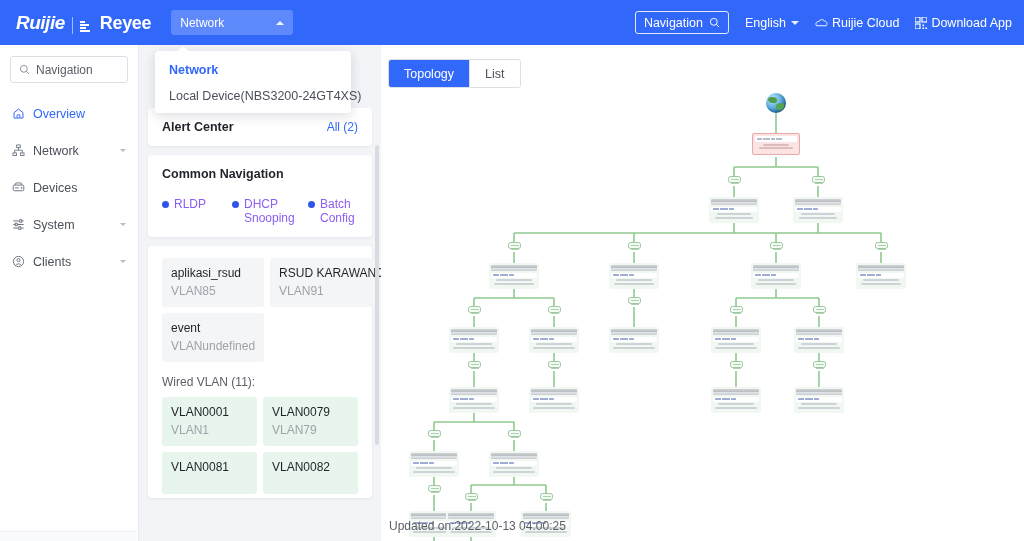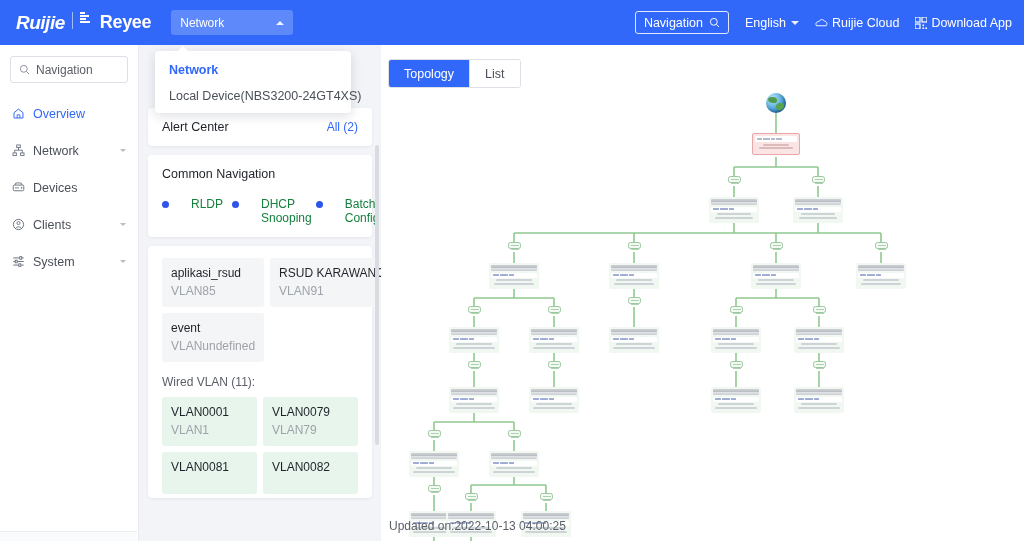--- a/index.html
+++ b/index.html
@@ -19,21 +19,21 @@
     height: 45px;
     background: #3168fa;
     display: flex;
     align-items: center;
     padding: 0 12px 0 16px;
     position: relative;
     z-index: 50;
   }
   .brand {
     display: flex;
-    align-items: flex-start;
+    align-items: flex-end;
     gap: 7px;
     color: #fff;
   }
   .brand-ruijie {
     font-size: 19px;
     font-weight: bold;
     font-style: italic;
     letter-spacing: -0.5px;
   }
   .brand-sep {
@@ -170,21 +170,21 @@
   }
   .card {
     background: #fff;
     border-radius: 4px;
     box-shadow: 0 1px 3px rgba(16,24,40,.06);
     margin-bottom: 9px;
     padding: 12px 14px;
   }
   .card-title {
     font-size: 12.5px;
-    font-weight: normal;
+    font-weight: bold;
     color: #1f2329;
   }
   .card-head {
     display: flex; align-items: center; justify-content: space-between;
   }
   .link-blue { color: #3168fa; font-size: 12px; cursor: pointer; }
   .muted { color: #a8abb2; font-size: 12px; }
 
   
   .dd-menu {
@@ -218,23 +218,23 @@
 
   .cf-row {
     display: flex;
     margin-top: 16px;
     gap: 4px;
   }
   .cf-item {
     flex: 1 1 0;
     display: flex;
     align-items: flex-start;
-    gap: 22px;
+    gap: 5px;
     font-size: 12px;
-    color: #15803d;
+    color: #8b5cf6;
     cursor: pointer;
     line-height: 14px;
   }
   .cf-dot {
     width: 7px; height: 7px; border-radius: 50%;
     background: #2f54eb;
     margin-top: 3.5px;
     flex: 0 0 7px;
   }
 
@@ -489,38 +489,38 @@
         <rect x="1.5" y="5" width="13" height="7" rx="1.5" fill="none" stroke="#6b7280" stroke-width="1.2"></rect>
         <path d="M3.6 5 L4.8 2.4 L11.2 2.4 L12.4 5" fill="none" stroke="#6b7280" stroke-width="1.1"></path>
         <circle cx="11.8" cy="8.5" r="1" fill="#6b7280"></circle>
         <line x1="3.5" y1="8.5" x2="8.5" y2="8.5" stroke="#6b7280" stroke-width="1.1"></line>
       </svg>
       <span class="lbl">Devices</span>
     </div>
 
     <div class="nav-item">
       <svg width="13" height="13" viewBox="0 0 16 16">
-        <circle cx="8" cy="8" r="6.3" fill="none" stroke="#6b7280" stroke-width="1.2"></circle>
-        <circle cx="8" cy="6.3" r="1.9" fill="none" stroke="#6b7280" stroke-width="1.1"></circle>
-        <path d="M4.5 12.6 C5.2 10.4 10.8 10.4 11.5 12.6" fill="none" stroke="#6b7280" stroke-width="1.1"></path>
-      </svg>
-      <span class="lbl">Clients</span>
-      <span class="nav-chev"></span>
-    </div>
-
-    <div class="nav-item">
-      <svg width="13" height="13" viewBox="0 0 16 16">
         <line x1="1.6" y1="3.6" x2="14.4" y2="3.6" stroke="#6b7280" stroke-width="1.2"></line>
         <line x1="1.6" y1="8" x2="14.4" y2="8" stroke="#6b7280" stroke-width="1.2"></line>
         <line x1="1.6" y1="12.4" x2="14.4" y2="12.4" stroke="#6b7280" stroke-width="1.2"></line>
         <rect x="9.6" y="2" width="2.4" height="3.2" fill="#fff" stroke="#6b7280" stroke-width="1.1"></rect>
         <rect x="4" y="6.4" width="2.4" height="3.2" fill="#fff" stroke="#6b7280" stroke-width="1.1"></rect>
         <rect x="8.4" y="10.8" width="2.4" height="3.2" fill="#fff" stroke="#6b7280" stroke-width="1.1"></rect>
       </svg>
       <span class="lbl">System</span>
+      <span class="nav-chev"></span>
+    </div>
+
+    <div class="nav-item">
+      <svg width="13" height="13" viewBox="0 0 16 16">
+        <circle cx="8" cy="8" r="6.3" fill="none" stroke="#6b7280" stroke-width="1.2"></circle>
+        <circle cx="8" cy="6.3" r="1.9" fill="none" stroke="#6b7280" stroke-width="1.1"></circle>
+        <path d="M4.5 12.6 C5.2 10.4 10.8 10.4 11.5 12.6" fill="none" stroke="#6b7280" stroke-width="1.1"></path>
+      </svg>
+      <span class="lbl">Clients</span>
       <span class="nav-chev"></span>
     </div>
 
     <div class="nav-bottom-stub"></div>
   </div>
 
   <div class="midpanel">
 
     <div class="dd-menu">
       <div class="dd-arrow"></div>

